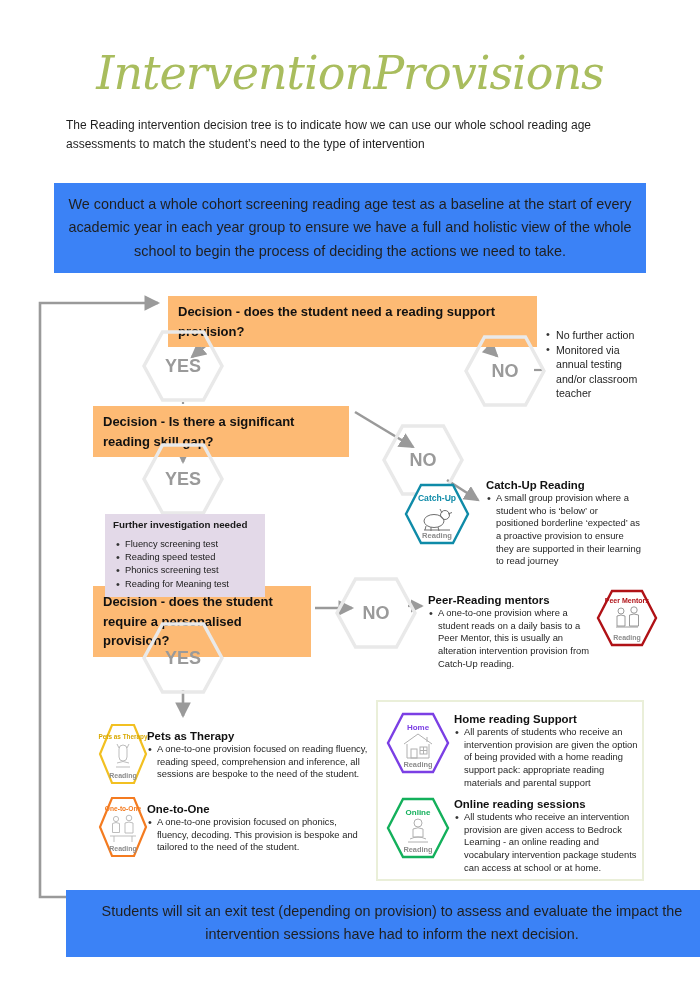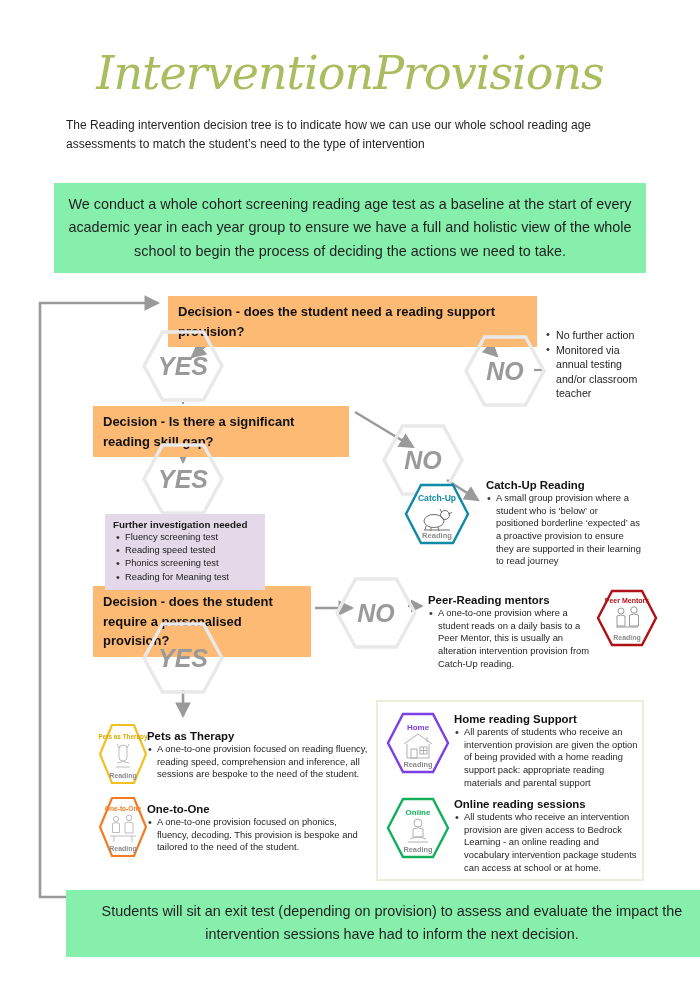--- a/index.html
+++ b/index.html
@@ -27,21 +27,21 @@
 
   
   .intro {
     position: absolute; left: 66px; top: 116px; width: 570px;
     font-size: 12px; line-height: 1.62; color: #1f1f1f;
   }
 
   
   .banner {
     position: absolute;
-    background: #86efac;
+    background: #3b82f6;
     text-align: center;
     font-size: 14.4px;
     line-height: 1.62;
     color: #1f1f1f;
     padding: 10px 4px;
   }
   #banner-top { left: 54px; top: 183px; width: 592px; }
   #banner-bottom { left: 66px; top: 890px; width: 652px; }
 
   
@@ -60,23 +60,22 @@
 
   
   .hexnode {
     position: absolute;
     width: 82px; height: 72px;
     display: flex; align-items: center; justify-content: center;
   }
   .hexnode .hexsvg { position: absolute; inset: 0; }
   .hexnode .hexlabel {
     position: relative;
-    font-size: 25px; font-weight: 700; color: #9a9a9a;
+    font-size: 18px; font-weight: 700; color: #9a9a9a;
     letter-spacing: 0px;
-    font-style: italic;
   }
   #yes-1 { left: 142px; top: 330px; }
   #no-1  { left: 464px; top: 335px; }
   #yes-2 { left: 142px; top: 443px; }
   #no-2  { left: 382px; top: 424px; }
   #yes-3 { left: 142px; top: 622px; }
   #no-3  { left: 335px; top: 577px; }
 
   
   ul.bl { list-style: none; margin: 0; padding: 0; }
@@ -113,21 +112,21 @@
   #prov-home    { left: 454px; top: 713px; width: 188px; }
   #prov-online  { left: 454px; top: 798px; width: 188px; }
 
   
   #further-box {
     position: absolute; left: 105px; top: 514px; width: 160px;
     background: #e3d9e8;
     padding: 5px 8px 6px 8px;
     font-size: 9.3px; color: #1a1a1a;
   }
-  #further-box .fb-title { font-weight: bold; font-size: 9.8px; margin-bottom: 1px; }
+  #further-box .fb-title { font-weight: bold; font-size: 9.8px; margin-bottom: 8px; }
   #further-box li { padding-left: 12px; line-height: 1.42; }
   #further-box li::before { left: 3px; }
 
   
   #right-panel {
     position: absolute; left: 376px; top: 700px;
     width: 268px; height: 181px;
     border: 2px solid #eaefd9;
     background: #ffffff;
   }

